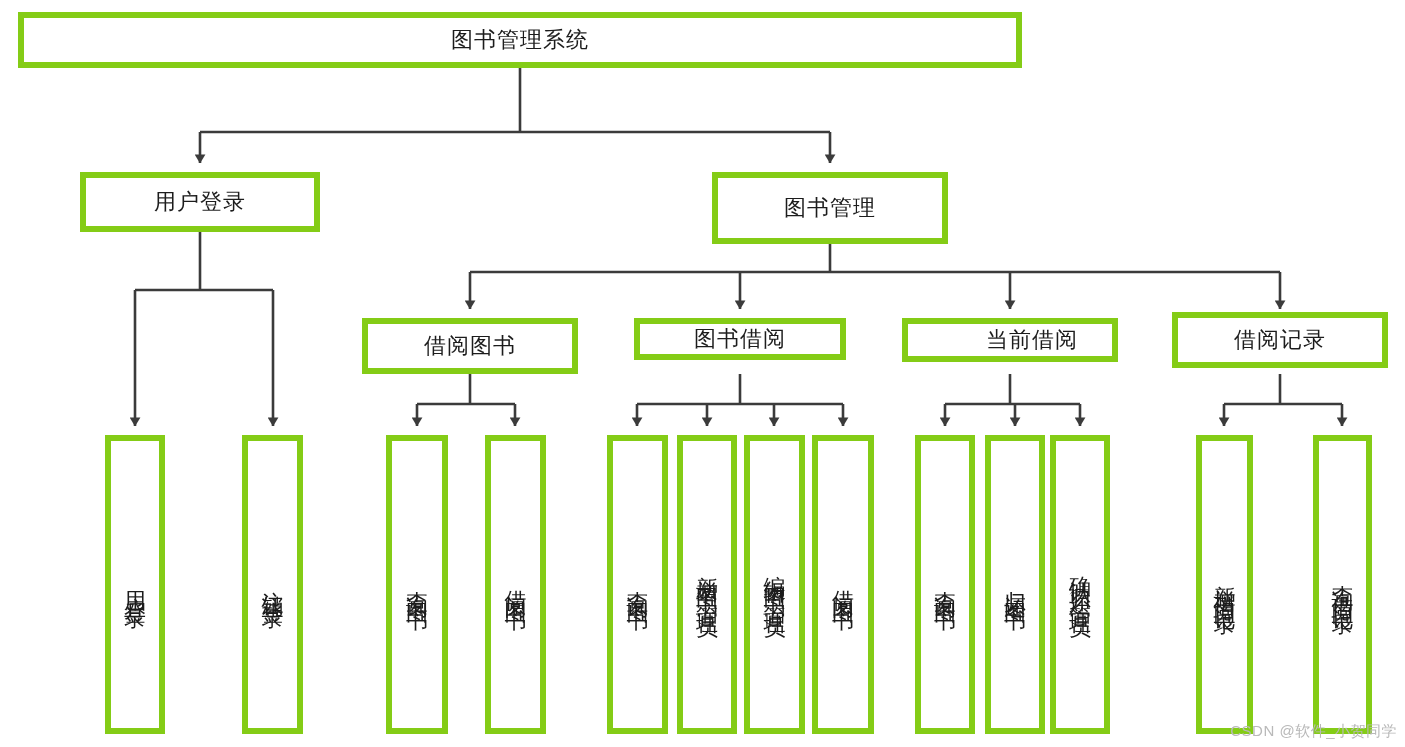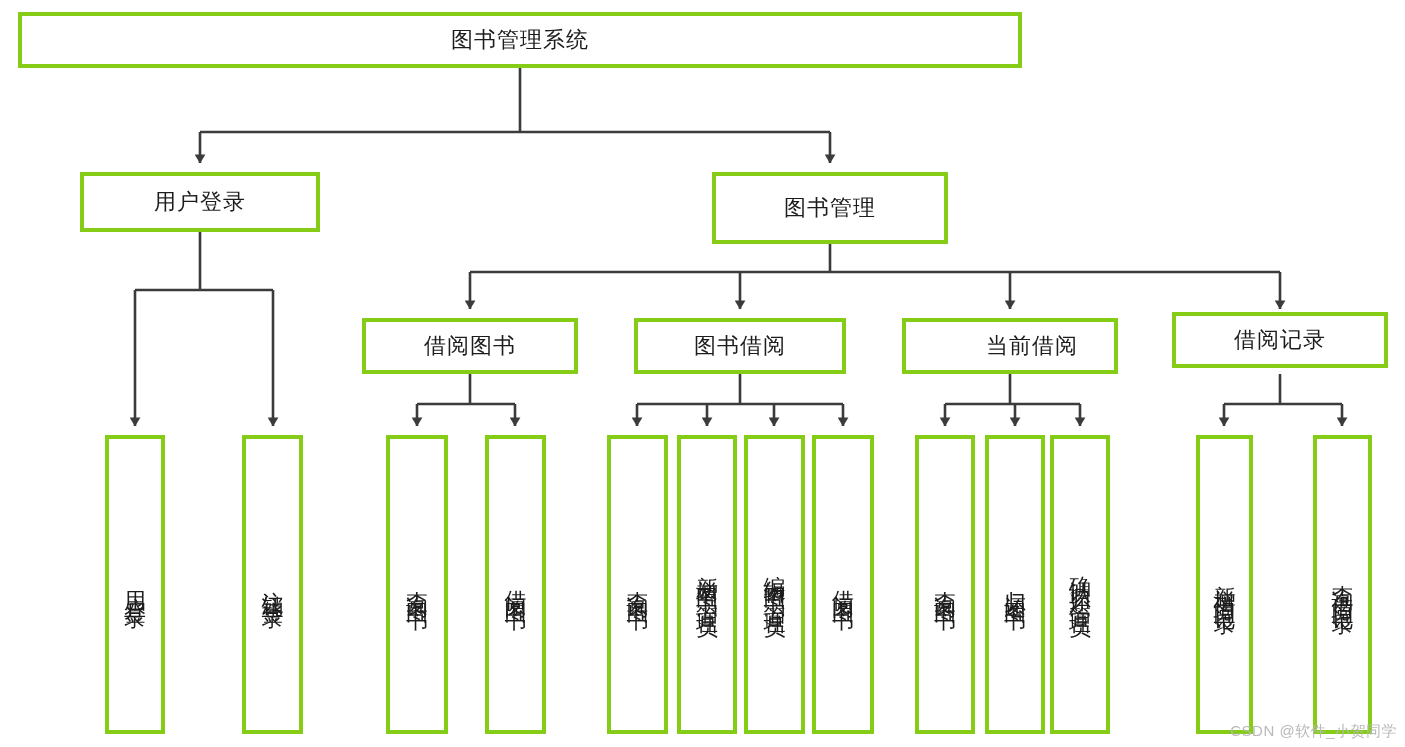--- a/index.html
+++ b/index.html
@@ -22,21 +22,21 @@
     left: 0;
     top: 0;
     width: 1405px;
     height: 747px;
     pointer-events: none;
   }
   .node {
     position: absolute;
     box-sizing: border-box;
     background: #ffffff;
-    border: 4px solid #84cc16;
+    border: 6px solid #84cc16;
     display: flex;
     align-items: center;
     justify-content: center;
     color: #1c1c1c;
   }
   .node.horiz {
     font-size: 22px;
     letter-spacing: 1px;
     line-height: 1.1;
   }
@@ -130,24 +130,24 @@
   <div class="node horiz" style="left:80px; top:172px; width:240px; height:60px;">
     <span class="lbl">用户登录</span>
   </div>
   <div class="node horiz" style="left:712px; top:172px; width:236px; height:72px;">
     <span class="lbl">图书管理</span>
   </div>
 
   <div class="node horiz" style="left:362px; top:318px; width:216px; height:56px;">
     <span class="lbl">借阅图书</span>
   </div>
-  <div class="node horiz" style="left:634px; top:318px; width:212px; height:56px;">
+  <div class="node horiz" style="left:634px; top:318px; width:212px; height:42px;">
     <span class="lbl">图书借阅</span>
   </div>
-  <div class="node horiz" style="left:902px; top:318px; width:216px; height:56px;padding-left:44px;">
+  <div class="node horiz" style="left:902px; top:318px; width:216px; height:44px;padding-left:44px;">
     <span class="lbl">当前借阅</span>
   </div>
   <div class="node horiz" style="left:1172px; top:312px; width:216px; height:56px;">
     <span class="lbl">借阅记录</span>
   </div>
 
   <div class="node vert" style="left:105px; top:435px; width:60px; height:299px;">
     <span class="lbl">用户登录</span>
   </div>
   <div class="node vert" style="left:242px; top:435px; width:61px; height:299px;">

